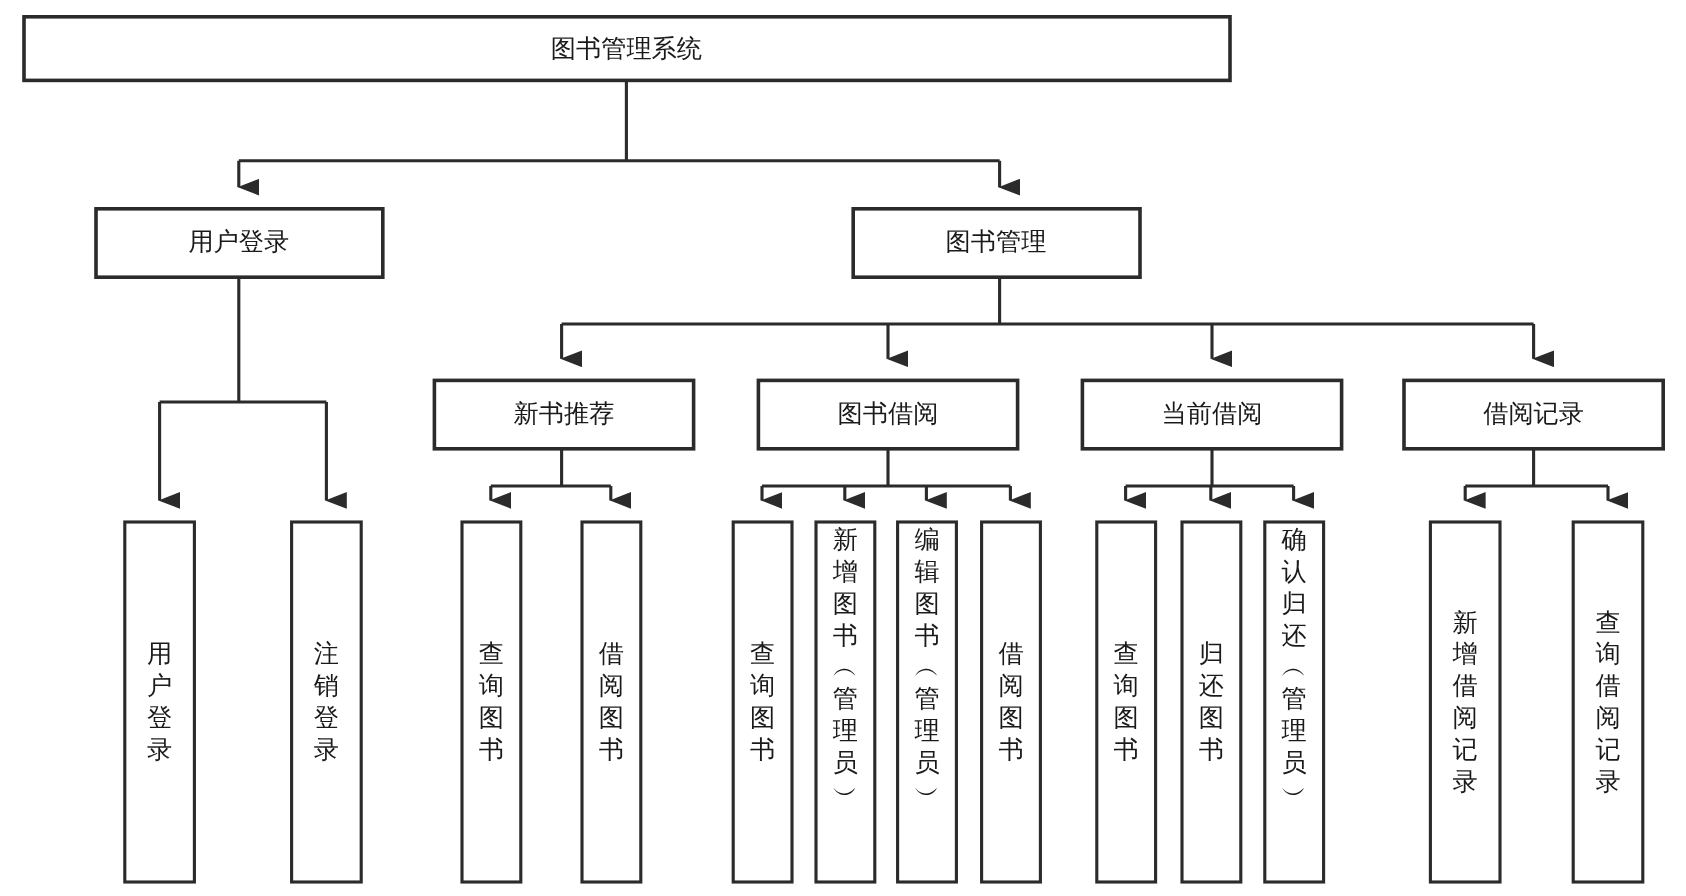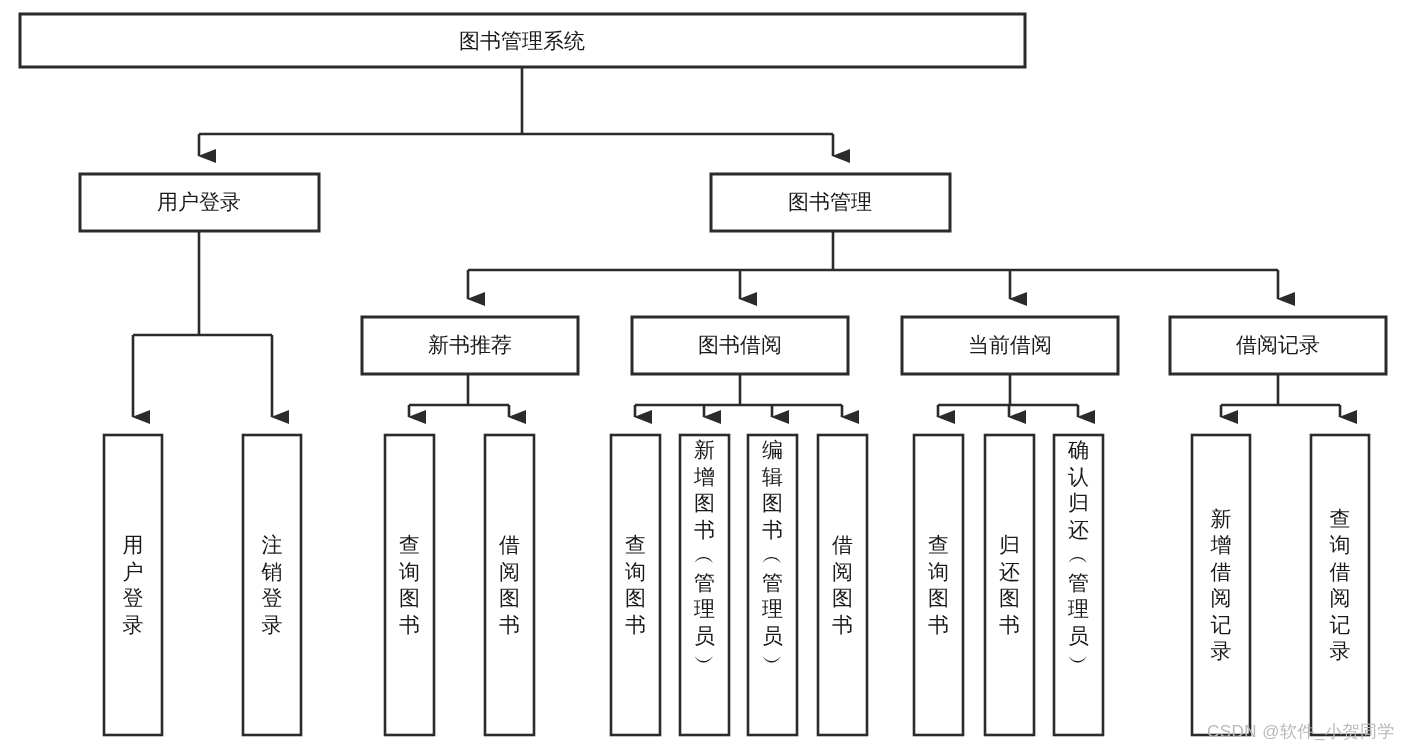--- a/index.html
+++ b/index.html
@@ -204,14 +204,13 @@
           <rect class="node-rect-thin" x="1192" y="435" width="58" height="300"></rect>
           <text class="node-label-v" x="1221" y="525.5"><tspan x="1221" dy="0">新</tspan><tspan x="1221" dy="26.5">增</tspan><tspan x="1221" dy="26.5">借</tspan><tspan x="1221" dy="26.5">阅</tspan><tspan x="1221" dy="26.5">记</tspan><tspan x="1221" dy="26.5">录</tspan></text>
         </g>
         <g>
           <rect class="node-rect-thin" x="1311" y="435" width="58" height="300"></rect>
           <text class="node-label-v" x="1340" y="525.5"><tspan x="1340" dy="0">查</tspan><tspan x="1340" dy="26.5">询</tspan><tspan x="1340" dy="26.5">借</tspan><tspan x="1340" dy="26.5">阅</tspan><tspan x="1340" dy="26.5">记</tspan><tspan x="1340" dy="26.5">录</tspan></text>
         </g>
       </g>
   </svg>
 
-  <div class="watermark">CSDN @软件_小贺同学</div>
 </div>
 
 </body></html>

